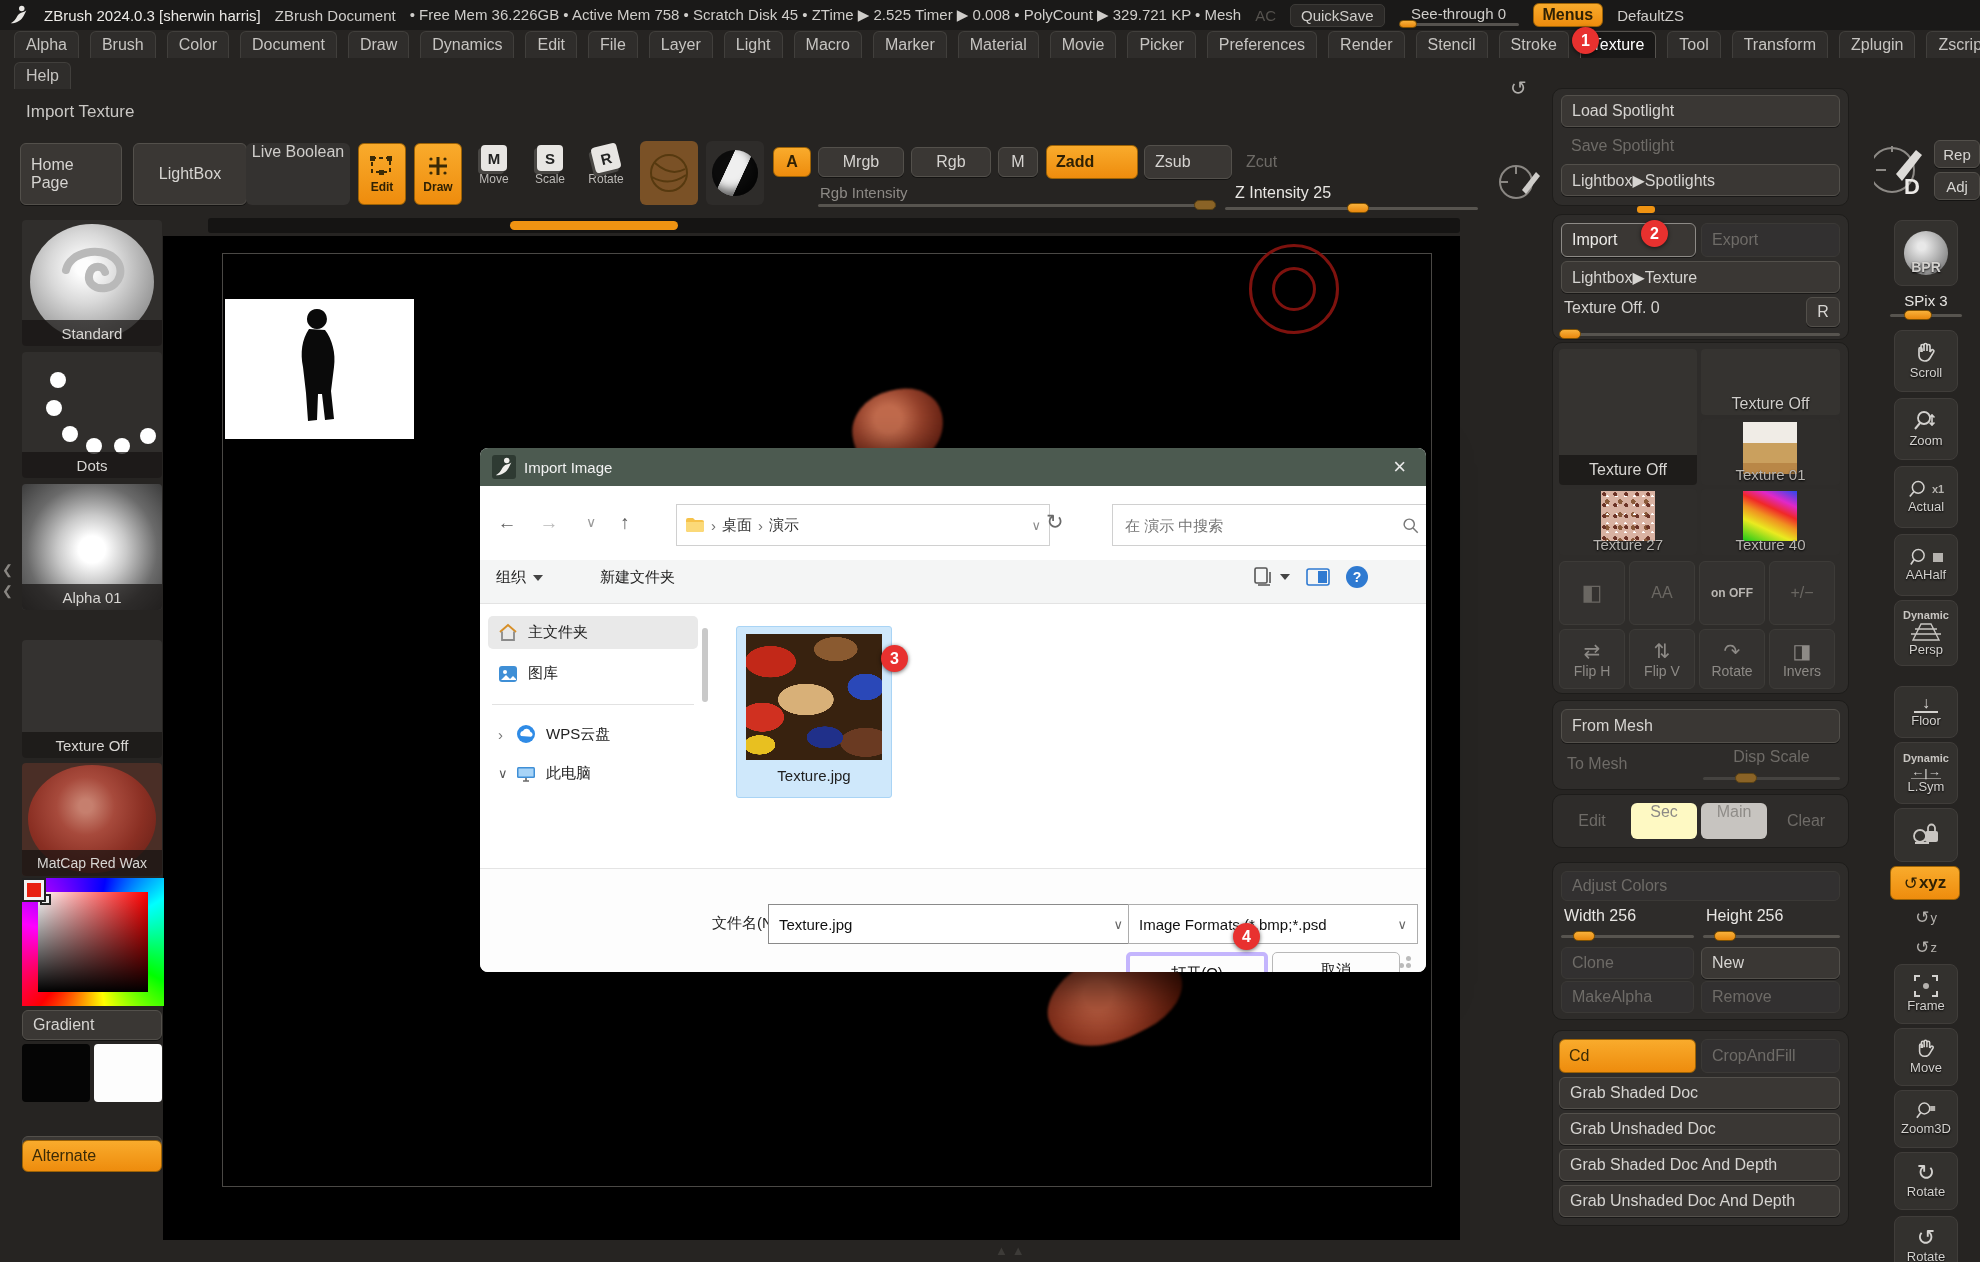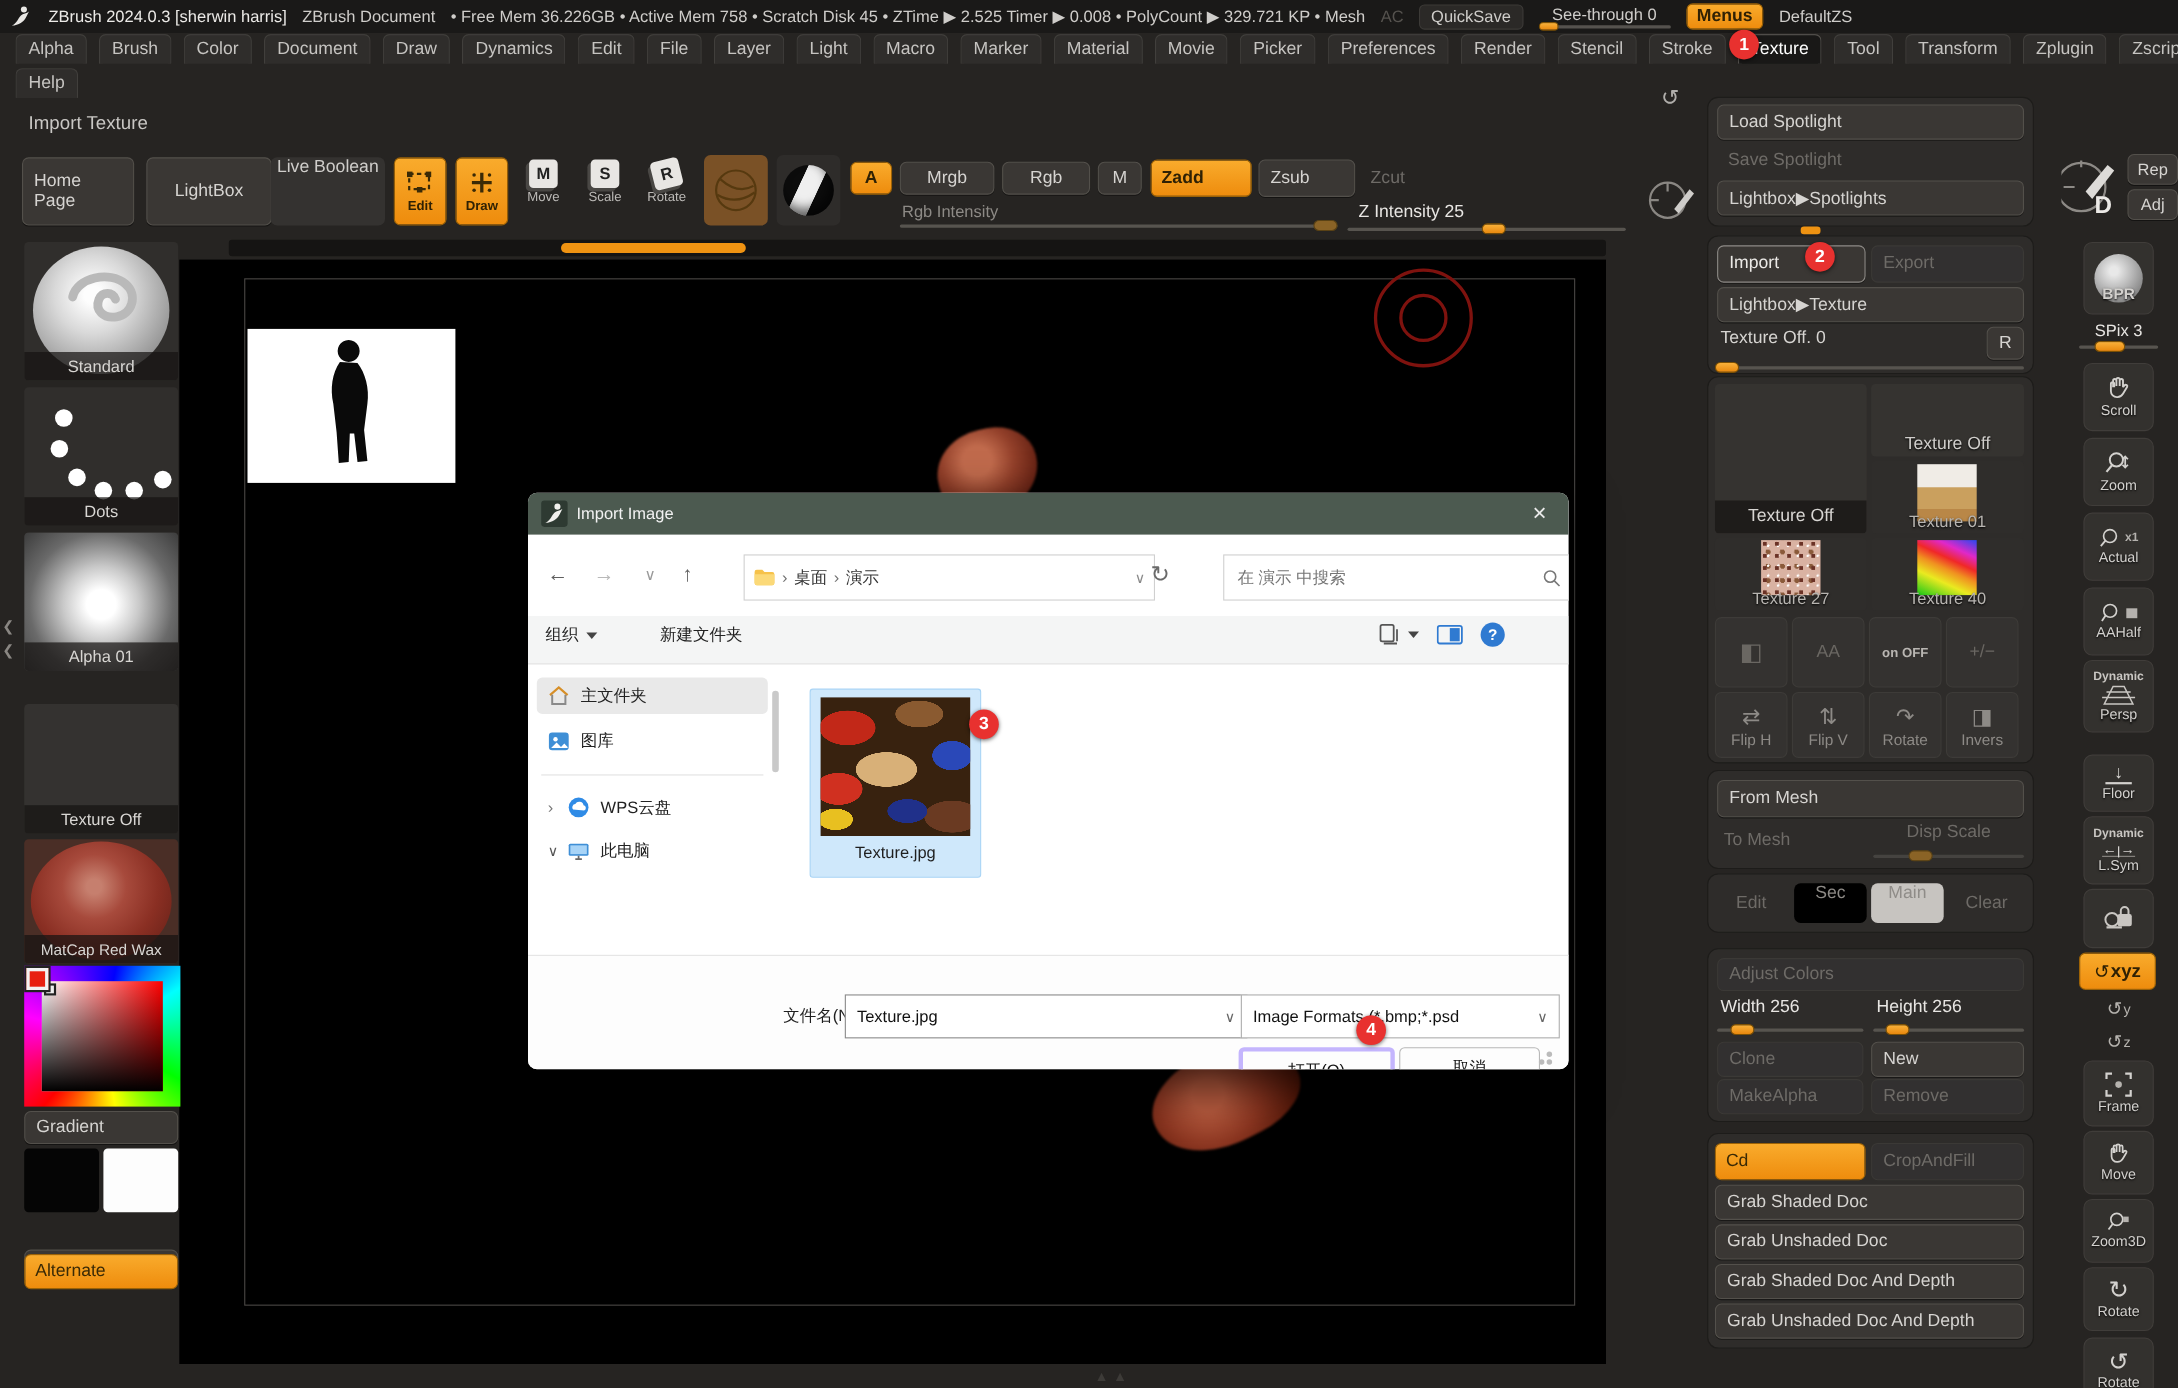--- a/index.html
+++ b/index.html
@@ -343,21 +343,21 @@
     <div class="btnA ab" style="left:8px;top:8px;width:279px;height:34px">From Mesh</div>
     <div class="txtDis ab" style="left:8px;top:48px;width:133px;height:30px">To Mesh</div>
     <div class="txtDis ab" style="left:150px;top:44px;width:137px;height:24px;justify-content:center">Disp Scale</div>
     <div class="sl" style="left:150px;top:76px;width:137px;background:#454340">
       <span class="kn dim" style="left:32px"></span>
     </div>
   </div>
 
   <div class="panel" style="left:1552px;top:794px;width:295px;height:52px">
     <div class="txtDis ab center" style="left:8px;top:9px;width:62px;height:34px">Edit</div>
-    <div class="ab center" style="left:78px;top:8px;width:66px;height:36px;display:flex;background:#000000;border-radius:6px;color:#8d8a86;font-size:16px">Sec</div>
+    <div class="ab center" style="left:78px;top:8px;width:66px;height:36px;display:flex;background:#fef9c3;border-radius:6px;color:#8d8a86;font-size:16px">Sec</div>
     <div class="ab center" style="left:148px;top:8px;width:66px;height:36px;display:flex;background:#c7c4c0;border-radius:6px;color:#8f8c88;font-size:16px">Main</div>
     <div class="txtDis ab center" style="left:220px;top:9px;width:66px;height:34px">Clear</div>
   </div>
 
   <div class="panel" style="left:1552px;top:862px;width:295px;height:156px">
     <div class="btnDis ab" style="left:8px;top:8px;width:279px;height:30px">Adjust Colors</div>
     <div class="ab" style="left:11px;top:44px;font-size:16px;color:#e8e6e3">Width 256</div>
     <div class="sl" style="left:8px;top:72px;width:133px">
         <span class="kn" style="left:12px"></span>
       </div>

